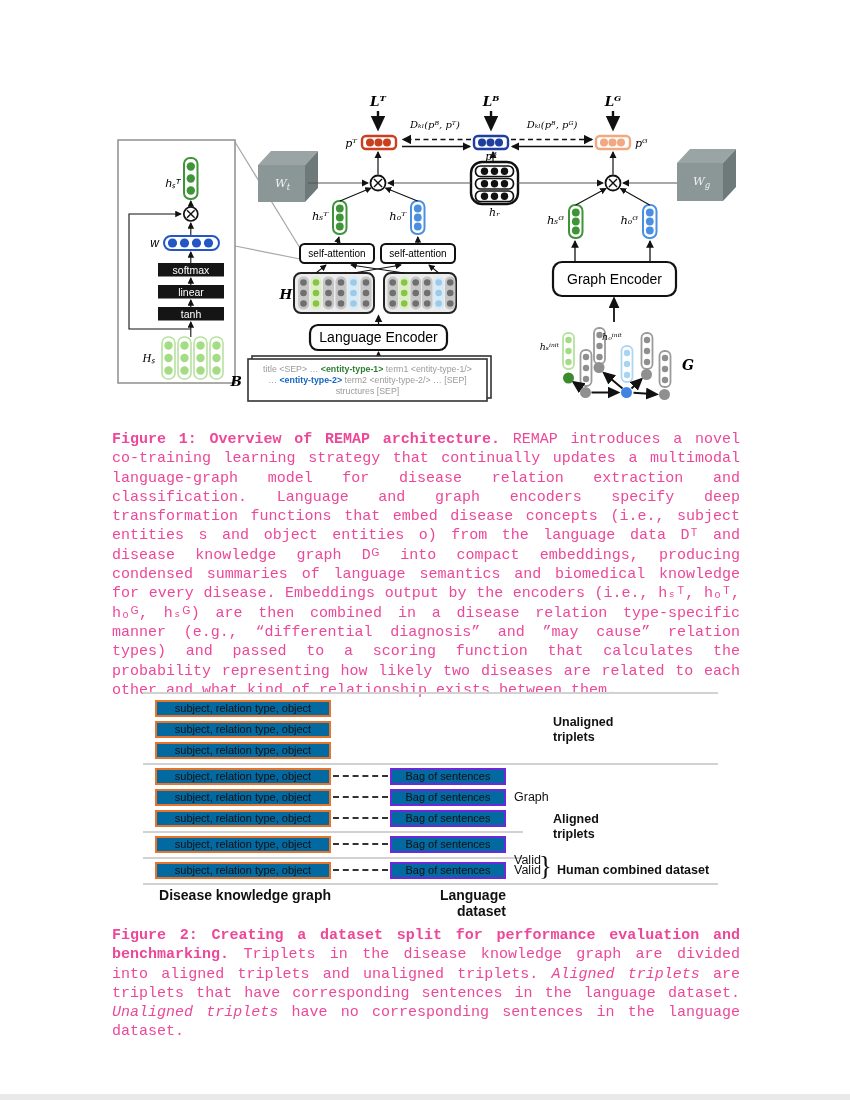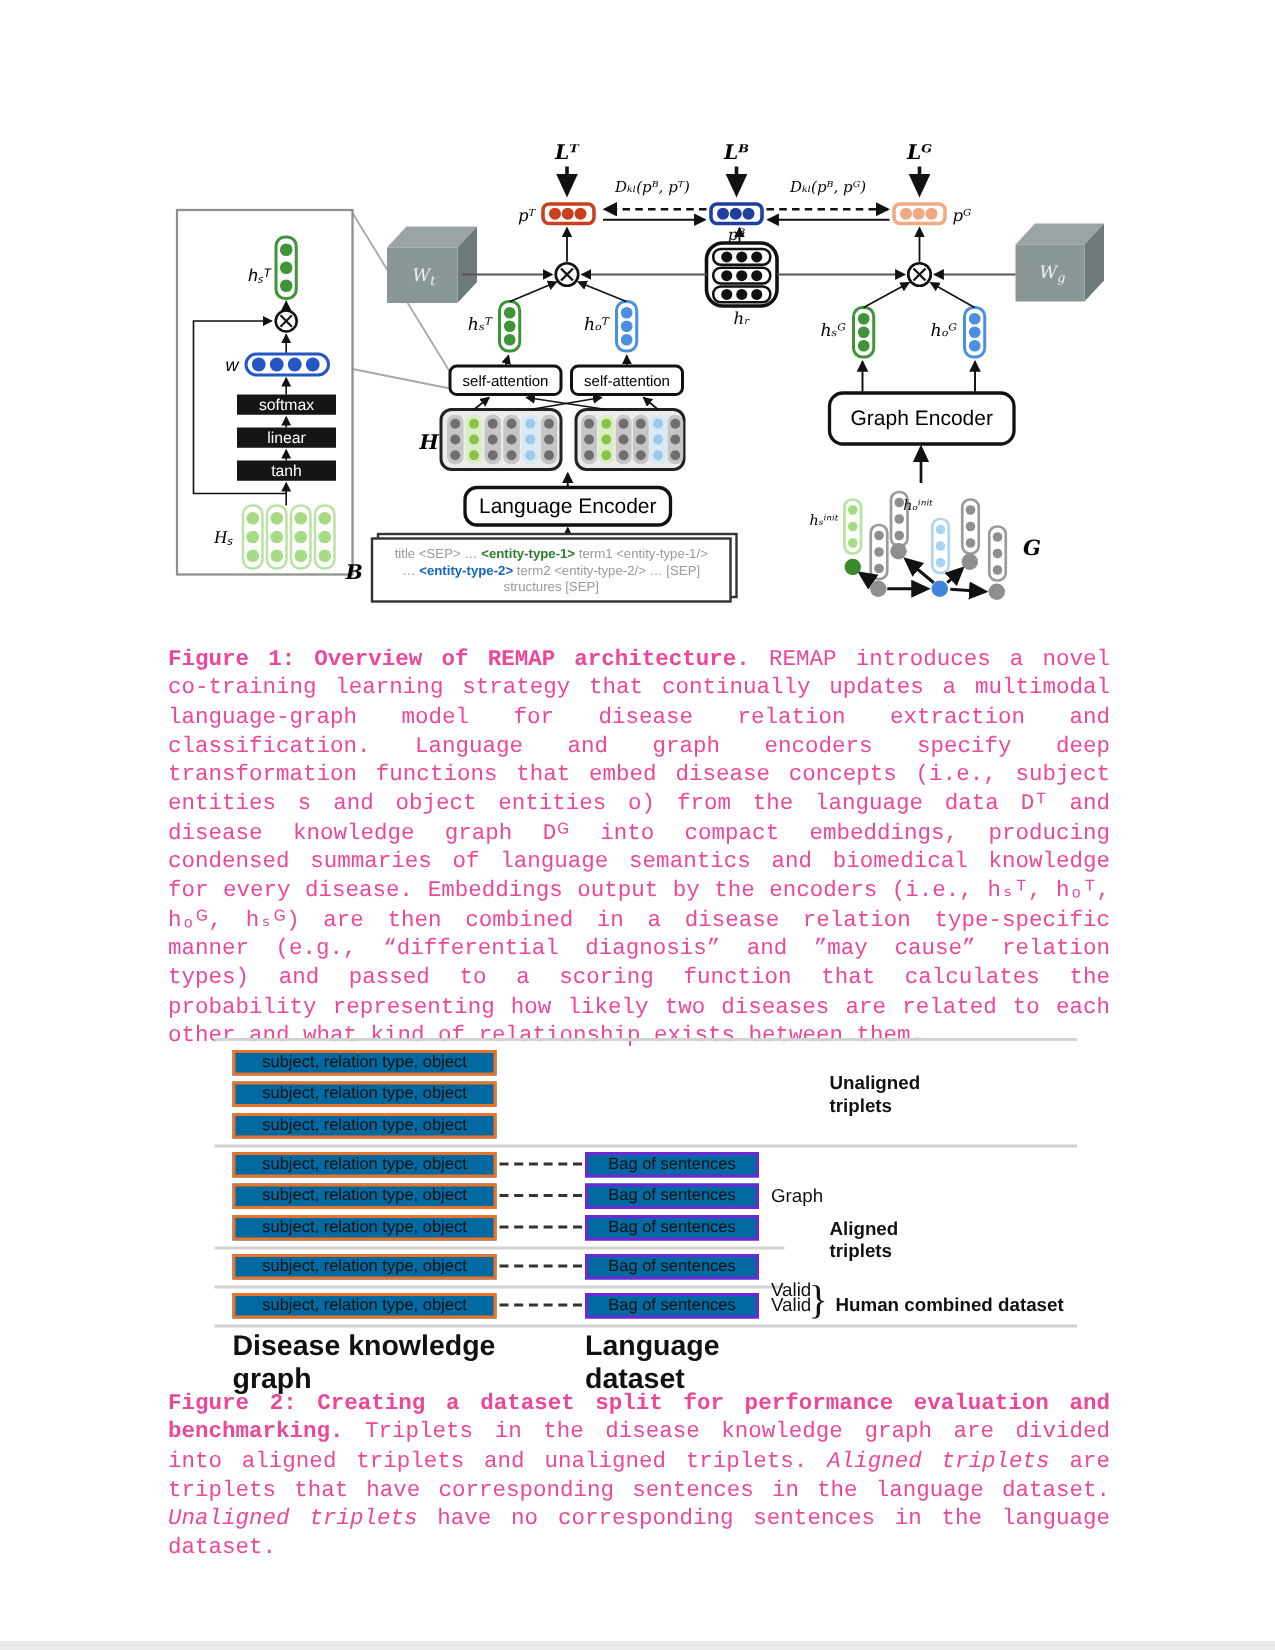--- a/index.html
+++ b/index.html
@@ -21,21 +21,21 @@
              text-align:center;font-size:11px;line-height:13px;color:#111;}
   .trip{width:176px;left:12px;border:2px solid #E8732A;}
   .bag{width:116px;left:247px;border:2px solid #6d28d9;}
   .dash{position:absolute;left:190px;width:55px;height:0;border-top:2px dashed #333;}
   .split{position:absolute;left:371px;font-size:12.5px;color:#111;}
   .grp{position:absolute;left:410px;width:130px;font-weight:bold;
        font-size:12.5px;line-height:15px;}
   .brace{position:absolute;left:396px;top:166px;font-family:"Liberation Serif",serif;
          font-size:27px;font-weight:normal;color:#111;}
   .human{position:absolute;left:414px;top:178px;font-weight:bold;font-size:12.5px;white-space:nowrap;}
-  .colhead{position:absolute;top:202px;font-weight:bold;font-size:19px;text-align:left;}
+  .colhead{position:absolute;top:202px;font-weight:bold;font-size:14px;text-align:right;}
 </style>
 </head>
 <body>
 
 <div class="page">
 
   <svg style="position:absolute;left:105px;top:88px;" width="645" height="327" viewBox="0 0 645 327">
     <defs>
       <marker id="ah" markerWidth="8" markerHeight="8" refX="5.2" refY="3" orient="auto">
         <path d="M0,0 L6,3 L0,6 z" fill="#111"></path>

